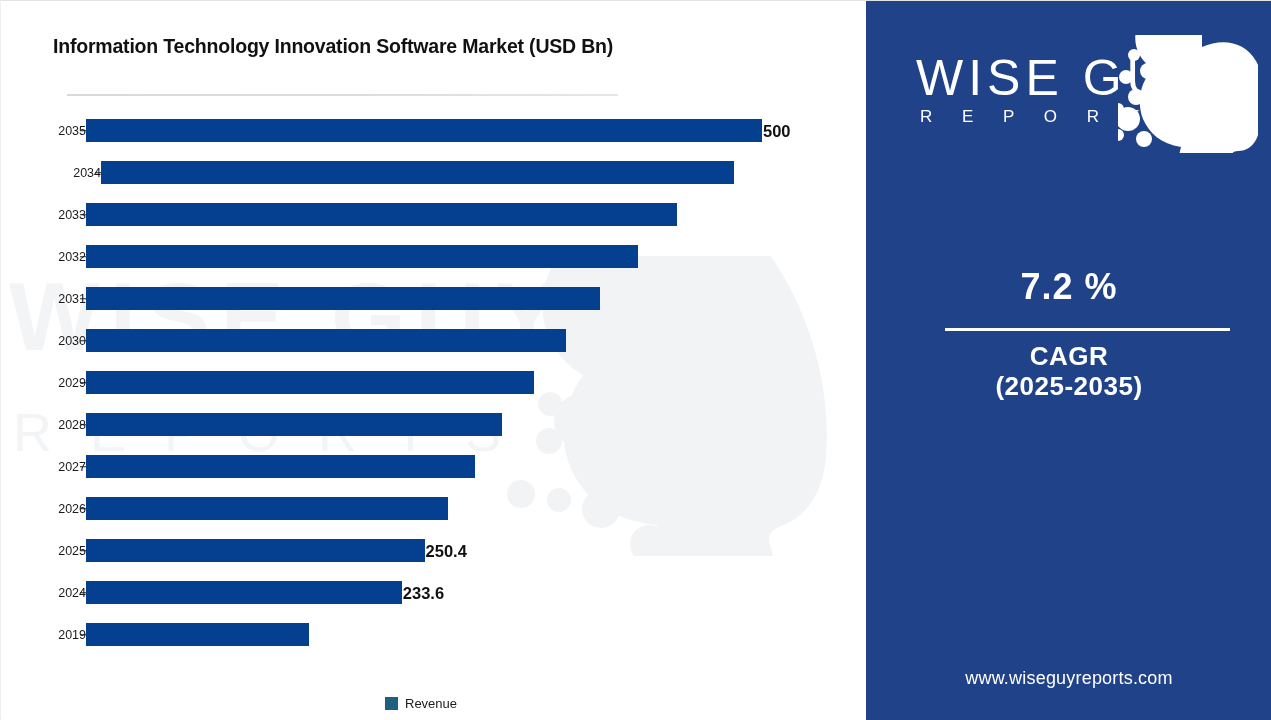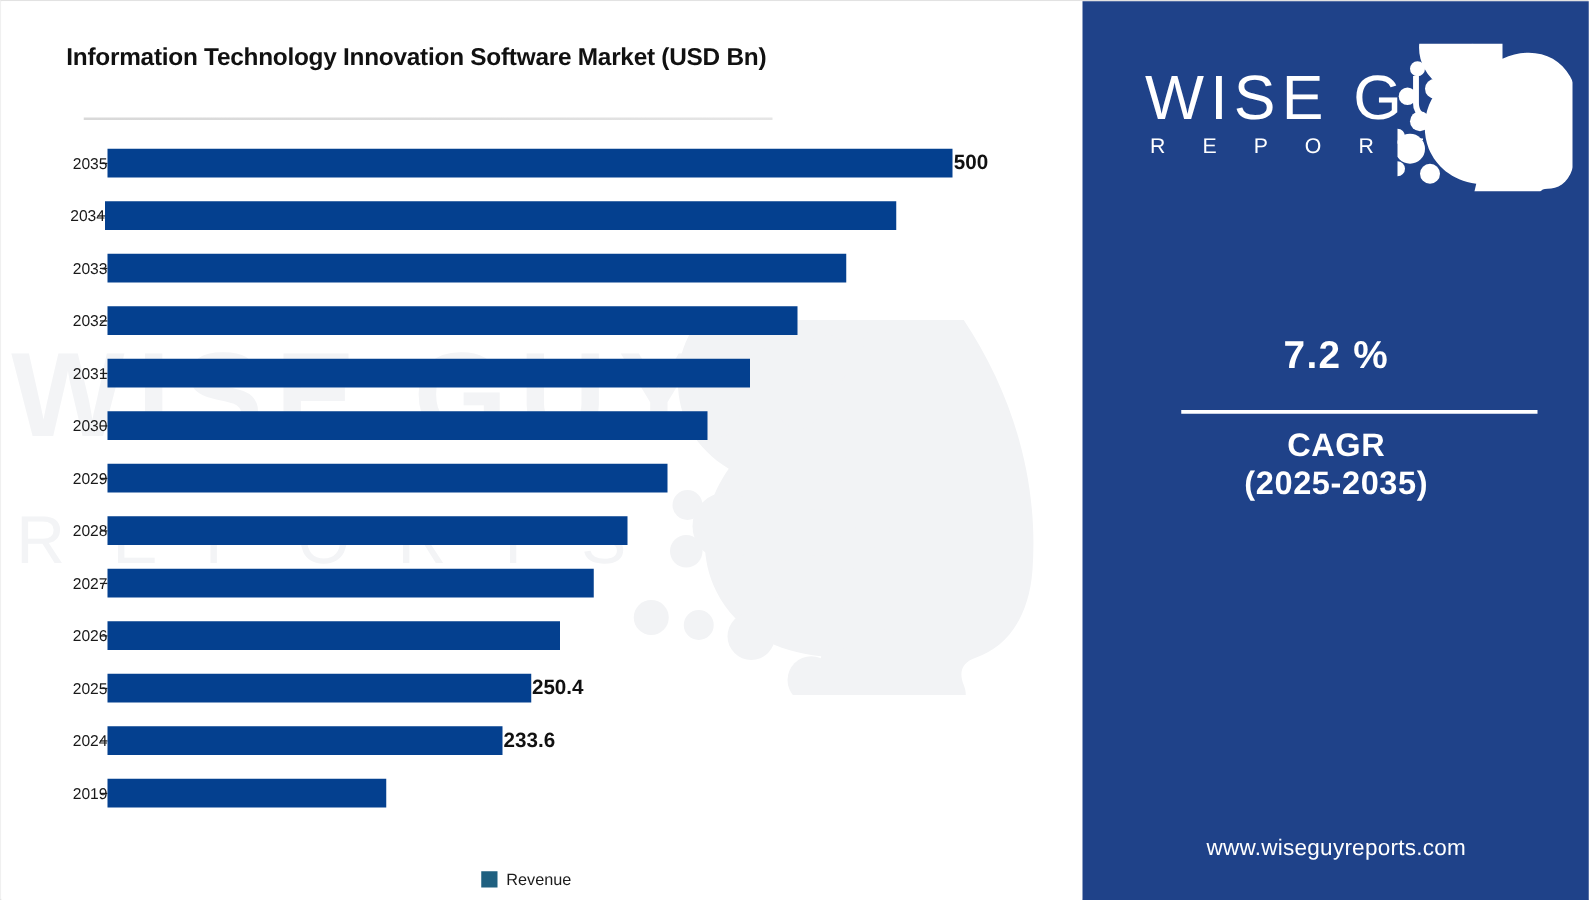--- a/index.html
+++ b/index.html
@@ -170,21 +170,21 @@
     letter-spacing: 12.5px;
     white-space: nowrap;
   }
   #logo-head { position: absolute; left: 230px; top: 0px; }
 
   #cagr-value {
     position: absolute;
     left: 0; right: 0; top: 265px;
     text-align: center;
     color: #ffffff;
-    font-size: 31px;
+    font-size: 36px;
     font-weight: 700;
     letter-spacing: 1px;
   }
   #cagr-rule {
     position: absolute;
     left: 79px; top: 327px;
     width: 285px; height: 2.5px;
     background: #ffffff;
   }
   #cagr-label {
@@ -247,21 +247,21 @@
     <div id="chart-title">Information Technology Innovation Software Market (USD Bn)</div>
     <div id="title-rule"></div>
 
     <div id="plot">
         <div class="bar-row" style="left: 85px; top: 118px; width: 676px;">
           <span class="bar-tick"></span>
           <span class="bar-ylabel">2035</span>
           <span class="bar-rect" style="width: 676px; background: rgb(4, 64, 143);"></span>
           <span class="bar-value">500</span>
         </div>
-        <div class="bar-row" style="left: 83px; top: 160px; width: 603px;">
+        <div class="bar-row" style="left: 100px; top: 160px; width: 603px;">
           <span class="bar-tick"></span>
           <span class="bar-ylabel">2034</span>
           <span class="bar-rect" style="width: 632.736px; background: rgb(4, 64, 143);"></span>
         </div>
         <div class="bar-row" style="left: 85px; top: 202px; width: 590.824px;">
           <span class="bar-tick"></span>
           <span class="bar-ylabel">2033</span>
           <span class="bar-rect" style="width: 590.824px; background: rgb(4, 64, 143);"></span>
         </div>
         <div class="bar-row" style="left: 85px; top: 244px; width: 551.616px;">

